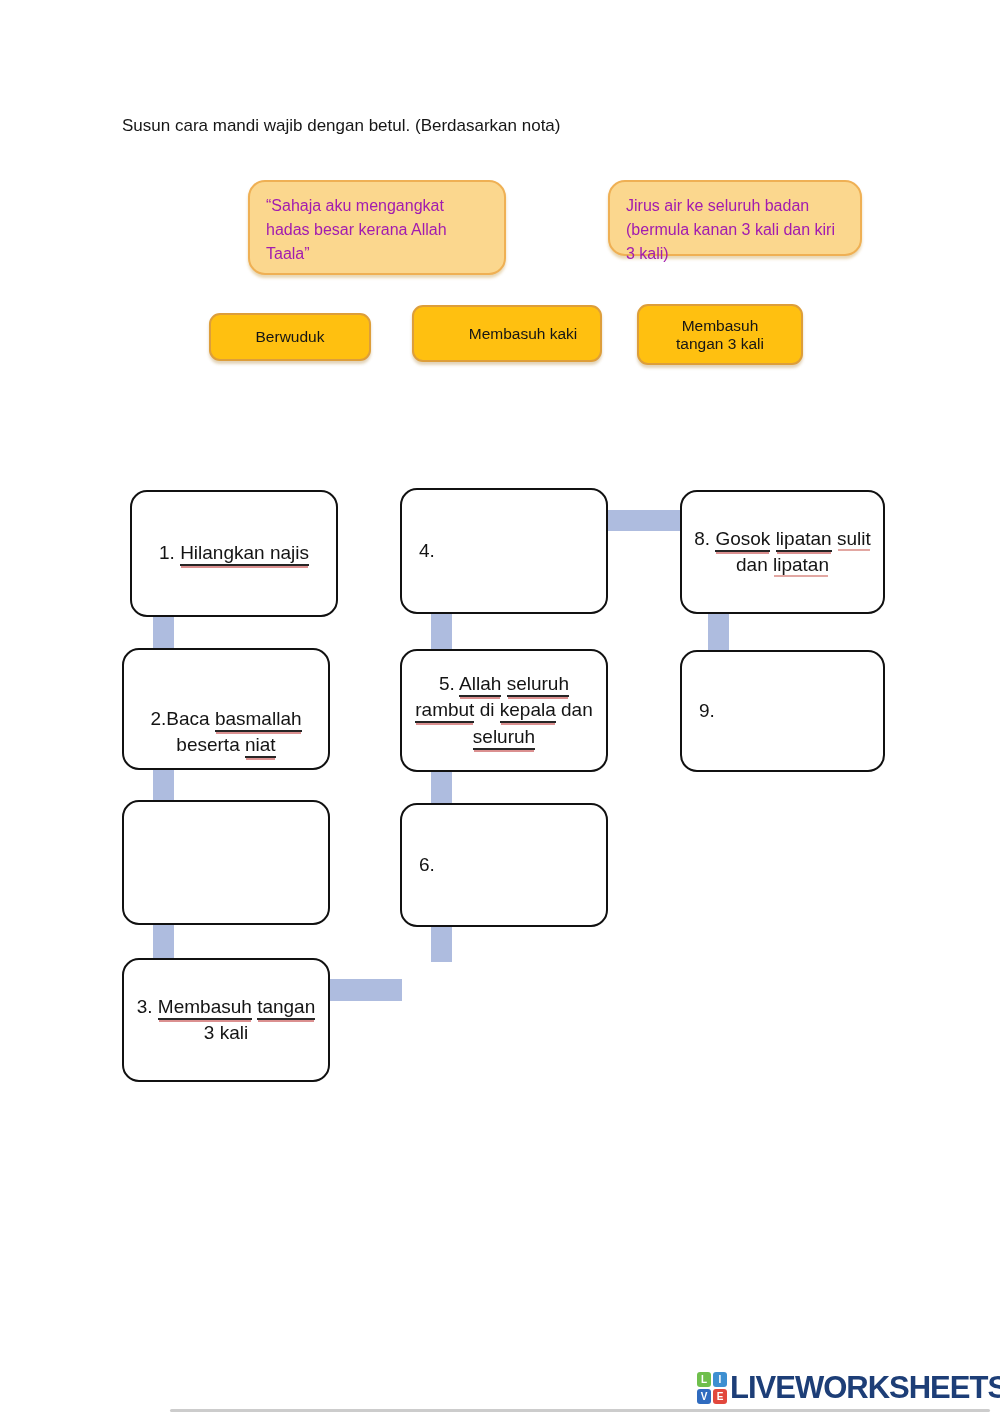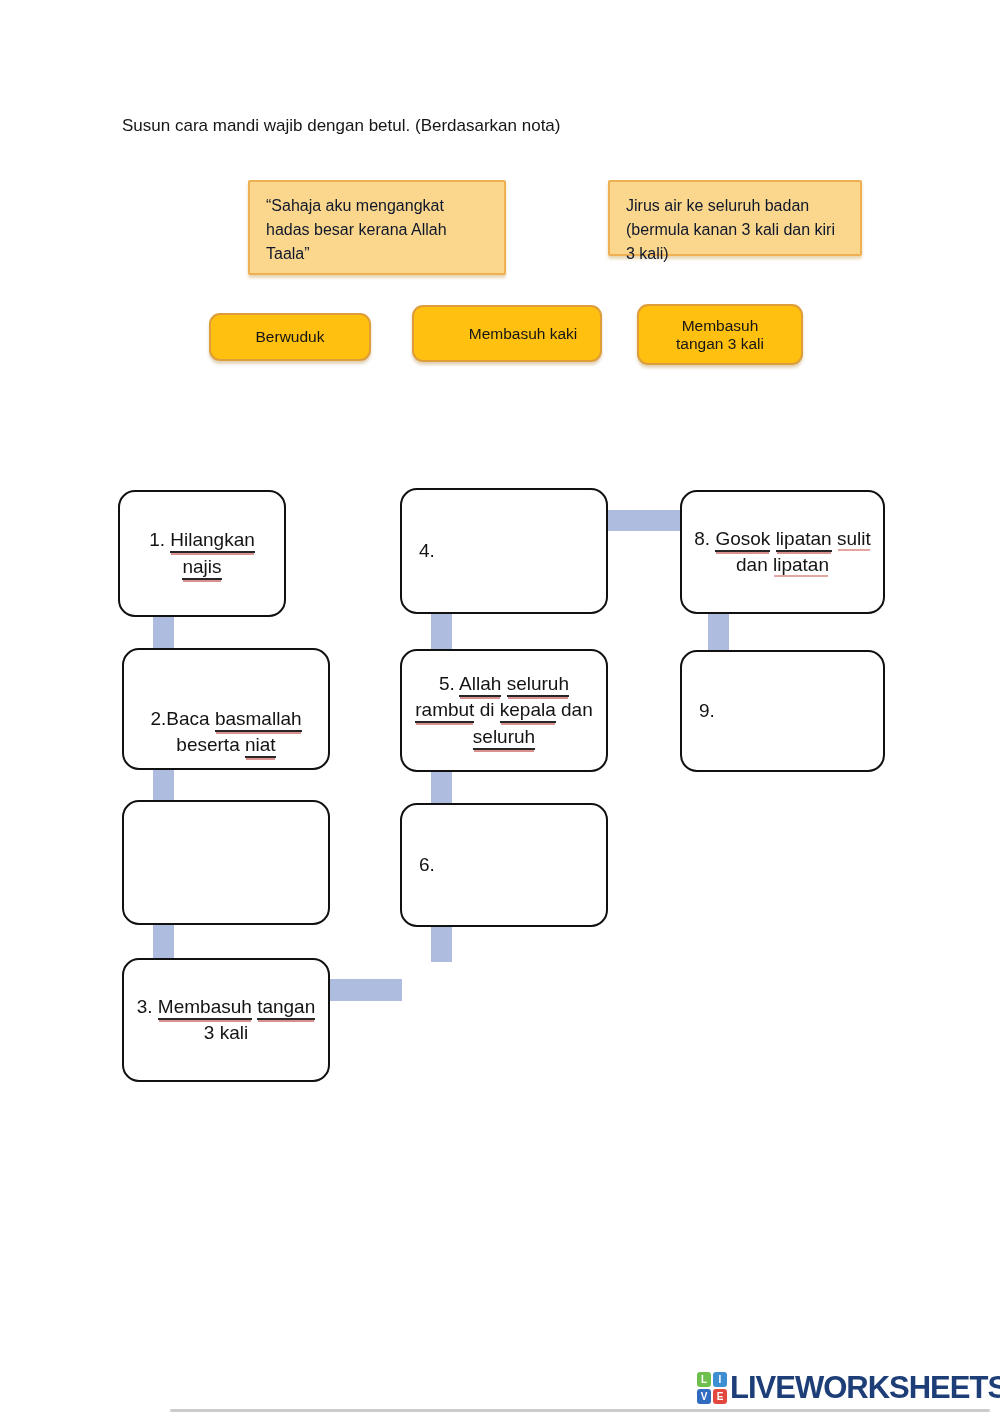--- a/index.html
+++ b/index.html
@@ -2,22 +2,22 @@
 <html><head>
 <meta charset="utf-8">
 <style>
   html,body{margin:0;padding:0;background:#ffffff;}
   .page{position:relative;width:1000px;height:1413px;background:#ffffff;
         font-family:"Liberation Sans",sans-serif;color:#1a1a1a;overflow:hidden;}
 
   .instruction{position:absolute;left:122px;top:116px;font-size:17px;color:#161616;}
 
   
-  .note{position:absolute;background:#FBD78E;border:2px solid #EFB054;border-radius:2px;
-        font-size:16px;line-height:1.5;padding:12px 16px;box-sizing:border-box;color:#0f172a;
+  .note{position:absolute;background:#FBD78E;border:2px solid #EFB054;border-radius:17px;
+        font-size:16px;line-height:1.5;padding:12px 16px;box-sizing:border-box;color:#a21caf;
         box-shadow:0 3px 3px rgba(190,140,40,.35);}
   .note1{left:248px;top:180px;width:258px;height:95px;}
   .note2{left:608px;top:180px;width:254px;height:76px;}
 
   
   .chip{position:absolute;background:#FFC010;border:2px solid #DD9E3A;border-radius:11px;
         display:flex;align-items:center;justify-content:center;text-align:center;
         font-size:15.5px;box-sizing:border-box;color:#151515;white-space:pre-line;
         box-shadow:0 3px 3px rgba(160,110,20,.3);}
   .chip1{left:209px;top:313px;width:162px;height:48px;}
@@ -34,21 +34,21 @@
   .c6{left:431px;top:769px;width:21px;height:38px;}
   .c7{left:431px;top:924px;width:21px;height:38px;}
   .c8{left:606px;top:510px;width:76px;height:21px;}
   .c9{left:708px;top:611px;width:21px;height:43px;}
 
   
   .node{position:absolute;background:#ffffff;border:2.5px solid #111111;border-radius:17px;
         box-sizing:border-box;display:flex;align-items:center;justify-content:center;
         text-align:center;font-size:19px;line-height:1.38;padding:10px 12px;color:#141414;}
   .node.num{justify-content:flex-start;text-align:left;padding-left:17px;}
-  .n0{left:118px;top:490px;width:168px;height:127px;align-items:center;}
+  .n0{left:130px;top:490px;width:208px;height:127px;align-items:center;}
   .n1{left:122px;top:648px;width:208px;height:122px;align-items:flex-end;}
   .n2{left:122px;top:800px;width:208px;height:125px;}
   .n3{left:122px;top:958px;width:208px;height:124px;}
   .n4{left:400px;top:488px;width:208px;height:126px;}
   .n5{left:400px;top:649px;width:208px;height:123px;}
   .n6{left:400px;top:803px;width:208px;height:124px;}
   .n7{left:400px;top:958px;width:208px;height:127px;}
   .n8{left:680px;top:490px;width:205px;height:124px;}
   .n9{left:680px;top:650px;width:205px;height:122px;}
 

